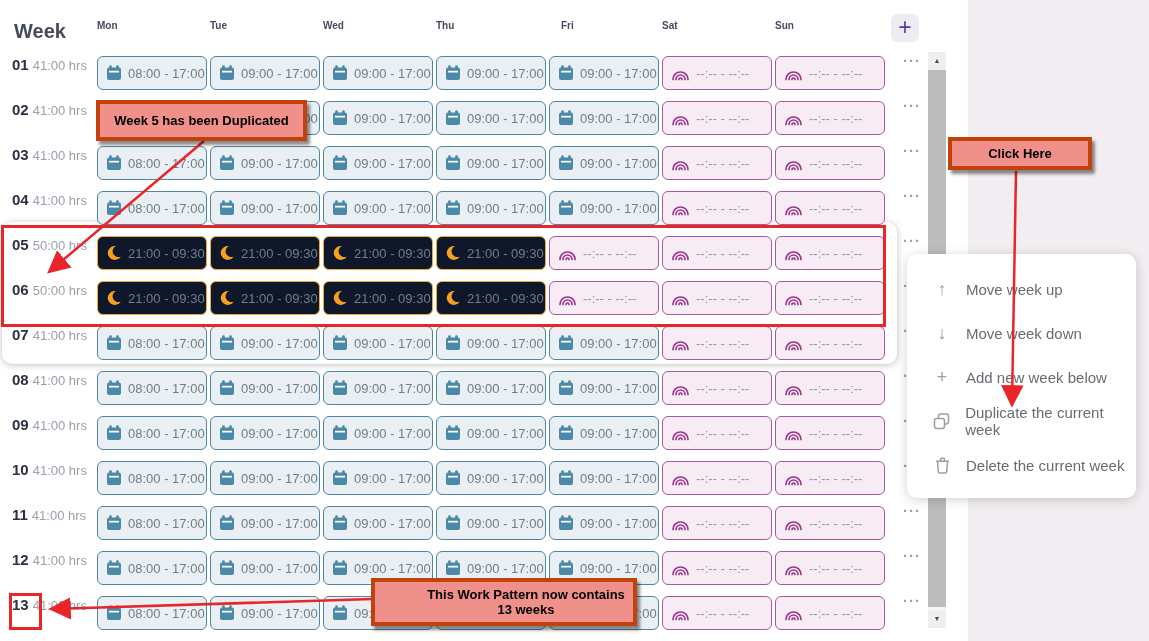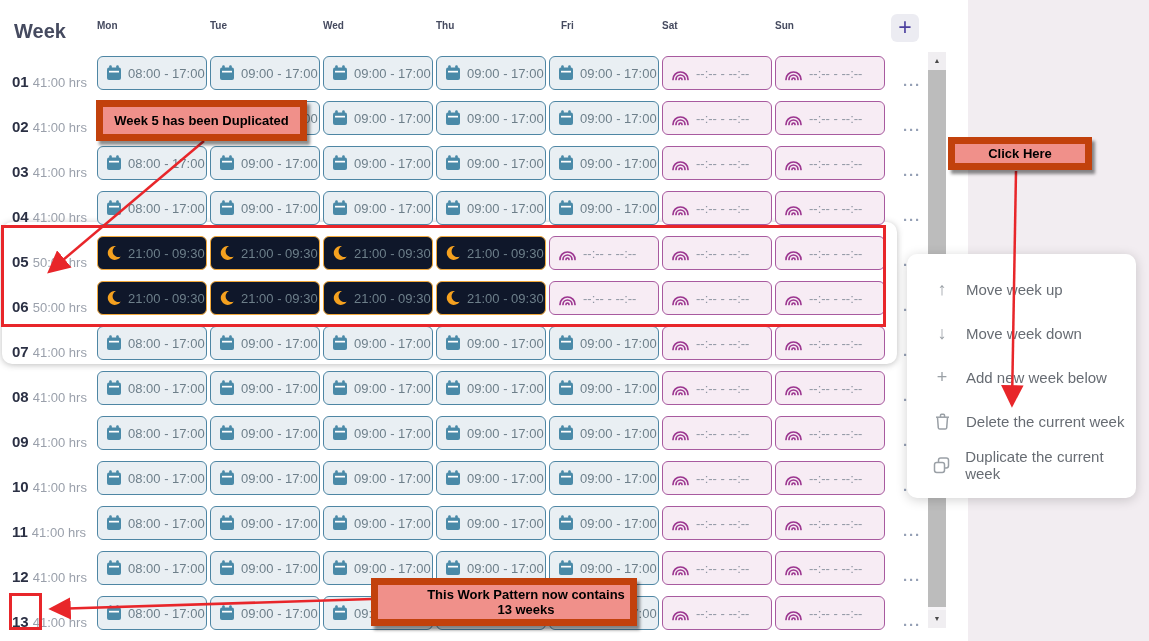--- a/index.html
+++ b/index.html
@@ -8,21 +8,21 @@
     background:#ffffff;font-family:"Liberation Sans",sans-serif;
   }
   
   .right-panel{position:absolute;left:968px;top:0;width:181px;height:641px;background:#f2edf1;}
   
   .hdr-week{position:absolute;left:14px;top:20px;font-size:20px;font-weight:700;color:#454a5f;}
   .header-day{position:absolute;top:20px;font-size:10px;font-weight:700;color:#454a5f;}
   .plus-btn{position:absolute;left:891px;top:14px;width:28px;height:28px;border-radius:6px;
     background:#ececf2;color:#4b3f9e;font-size:23px;line-height:26px;text-align:center;cursor:pointer;}
   
-  .row{position:absolute;left:12px;display:flex;align-items:flex-end;height:34px;}
+  .row{position:absolute;left:12px;display:flex;align-items:flex-start;height:34px;}
   .row-label{width:85px;font-size:13px;color:#9aa0ab;white-space:nowrap;}
   .row-label .num{font-size:15px;font-weight:700;color:#2b3044;margin-right:4px;}
   .cell{width:110px;height:34px;margin-right:3px;border-radius:6px;display:flex;align-items:center;
     padding-left:8px;box-sizing:border-box;font-size:13px;color:#6d7f8a;cursor:pointer;white-space:nowrap;}
   .cell .ic{display:flex;margin-right:6px;}
   .cell.day{background:#e9eff3;border:1.5px solid #4e86a4;}
   .cell.night{background:#0f172a;border:1.5px solid #f2a93b;}
   .cell.rest{background:#f7ecf4;border:1.5px solid #a85a9f;color:#9097a3;}
   .ellipsis{margin-left:15px;width:22px;color:#95a0b5;font-size:15px;font-weight:700;
     letter-spacing:1px;cursor:pointer;line-height:10px;}
@@ -41,21 +41,21 @@
     border-radius:10px;box-shadow:0 2px 12px rgba(0,0,0,.18);z-index:10;padding-top:13px;box-sizing:border-box;}
   .menu-item{height:44px;display:flex;align-items:center;padding-left:24px;font-size:15px;color:#676c73;cursor:pointer;}
   .mi-icon{width:22px;margin-right:13px;color:#9aa0a6;font-size:18px;display:flex;align-items:center;justify-content:center;}
   
   .red-frame{position:absolute;border:3px solid #e8262a;box-sizing:border-box;z-index:12;pointer-events:none;}
   #frame-weeks{left:1px;top:225px;width:885px;height:102px;}
   #frame-13{left:9px;top:593px;width:33px;height:37px;}
   
   .arrows{position:absolute;left:0;top:0;z-index:14;pointer-events:none;}
   
-  .callout{position:absolute;background:#f0908a;border:7px solid #c2410c;
+  .callout{position:absolute;background:#f0908a;border:4px solid #c2410c;
     box-shadow:3px 4px 3px rgba(0,0,0,.45);display:flex;align-items:center;justify-content:center;
     font-weight:700;font-size:13px;color:#000;z-index:15;text-align:center;box-sizing:border-box;}
   #callout-week5{left:96px;top:100px;width:211px;height:41px;}
   #callout-click{left:948px;top:137px;width:144px;height:33px;}
   #callout-13weeks{left:371px;top:578px;width:266px;height:48px;padding-left:44px;}
 </style>
 </head>
 <body>
 
 <div class="right-panel"></div>
@@ -1092,36 +1092,36 @@
   <div class="menu-item">
     <span class="mi-icon">↓</span>
     <span>Move week down</span>
   </div>
   <div class="menu-item">
     <span class="mi-icon">+</span>
     <span>Add new week below</span>
   </div>
   <div class="menu-item">
     <span class="mi-icon">
+      <svg width="17" height="17" viewBox="0 0 17 17" fill="none" stroke="#9aa0a6" stroke-width="1.5">
+        <rect x="5.5" y="1" width="10" height="10" rx="2.2"></rect>
+        <rect x="1.5" y="5.5" width="10" height="10" rx="2.2" fill="#ffffff"></rect>
+      </svg>
+    </span>
+    <span>Duplicate the current week</span>
+  </div>
+  <div class="menu-item">
+    <span class="mi-icon">
       <svg width="15" height="17" viewBox="0 0 15 17" fill="none" stroke="#9aa0a6" stroke-width="1.5">
         <path d="M2.5 4.5 L3.3 14.8 A1.5 1.5 0 0 0 4.8 16 H10.2 A1.5 1.5 0 0 0 11.7 14.8 L12.5 4.5"></path>
         <path d="M1 4.2 H14"></path>
         <path d="M5.5 4 V2.2 A1 1 0 0 1 6.5 1.2 H8.5 A1 1 0 0 1 9.5 2.2 V4"></path>
       </svg>
     </span>
     <span>Delete the current week</span>
-  </div>
-  <div class="menu-item">
-    <span class="mi-icon">
-      <svg width="17" height="17" viewBox="0 0 17 17" fill="none" stroke="#9aa0a6" stroke-width="1.5">
-        <rect x="5.5" y="1" width="10" height="10" rx="2.2"></rect>
-        <rect x="1.5" y="5.5" width="10" height="10" rx="2.2" fill="#ffffff"></rect>
-      </svg>
-    </span>
-    <span>Duplicate the current week</span>
   </div>
 </div>
 
 <div class="red-frame" id="frame-weeks"></div>
 <div class="red-frame" id="frame-13"></div>
 
 <svg class="arrows" width="1149" height="641">
   <defs>
     <marker id="ah" markerWidth="9" markerHeight="9" refX="7.5" refY="4.5" orient="auto">
       <path d="M0 0 L9 4.5 L0 9 Z" fill="#e8262a"></path>

